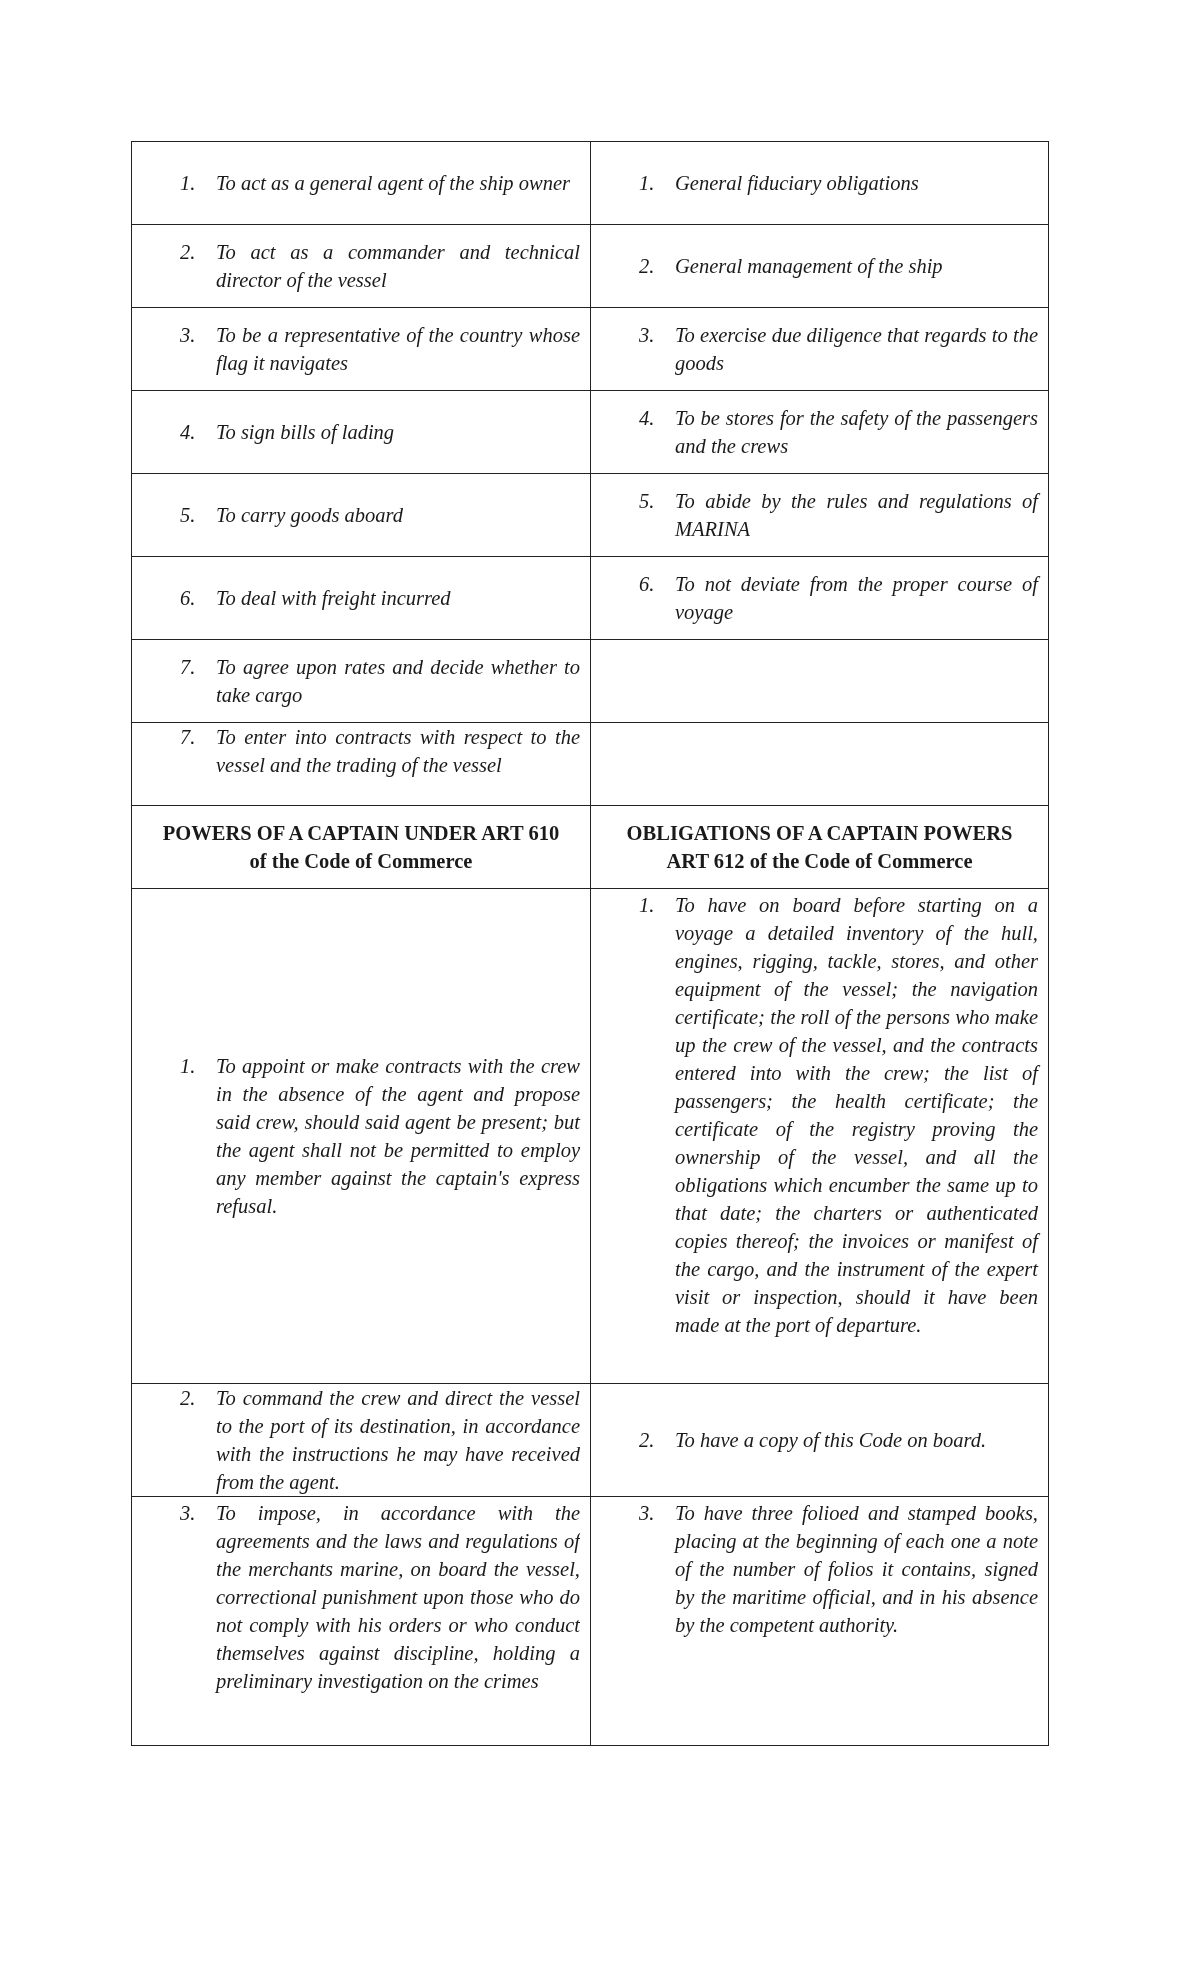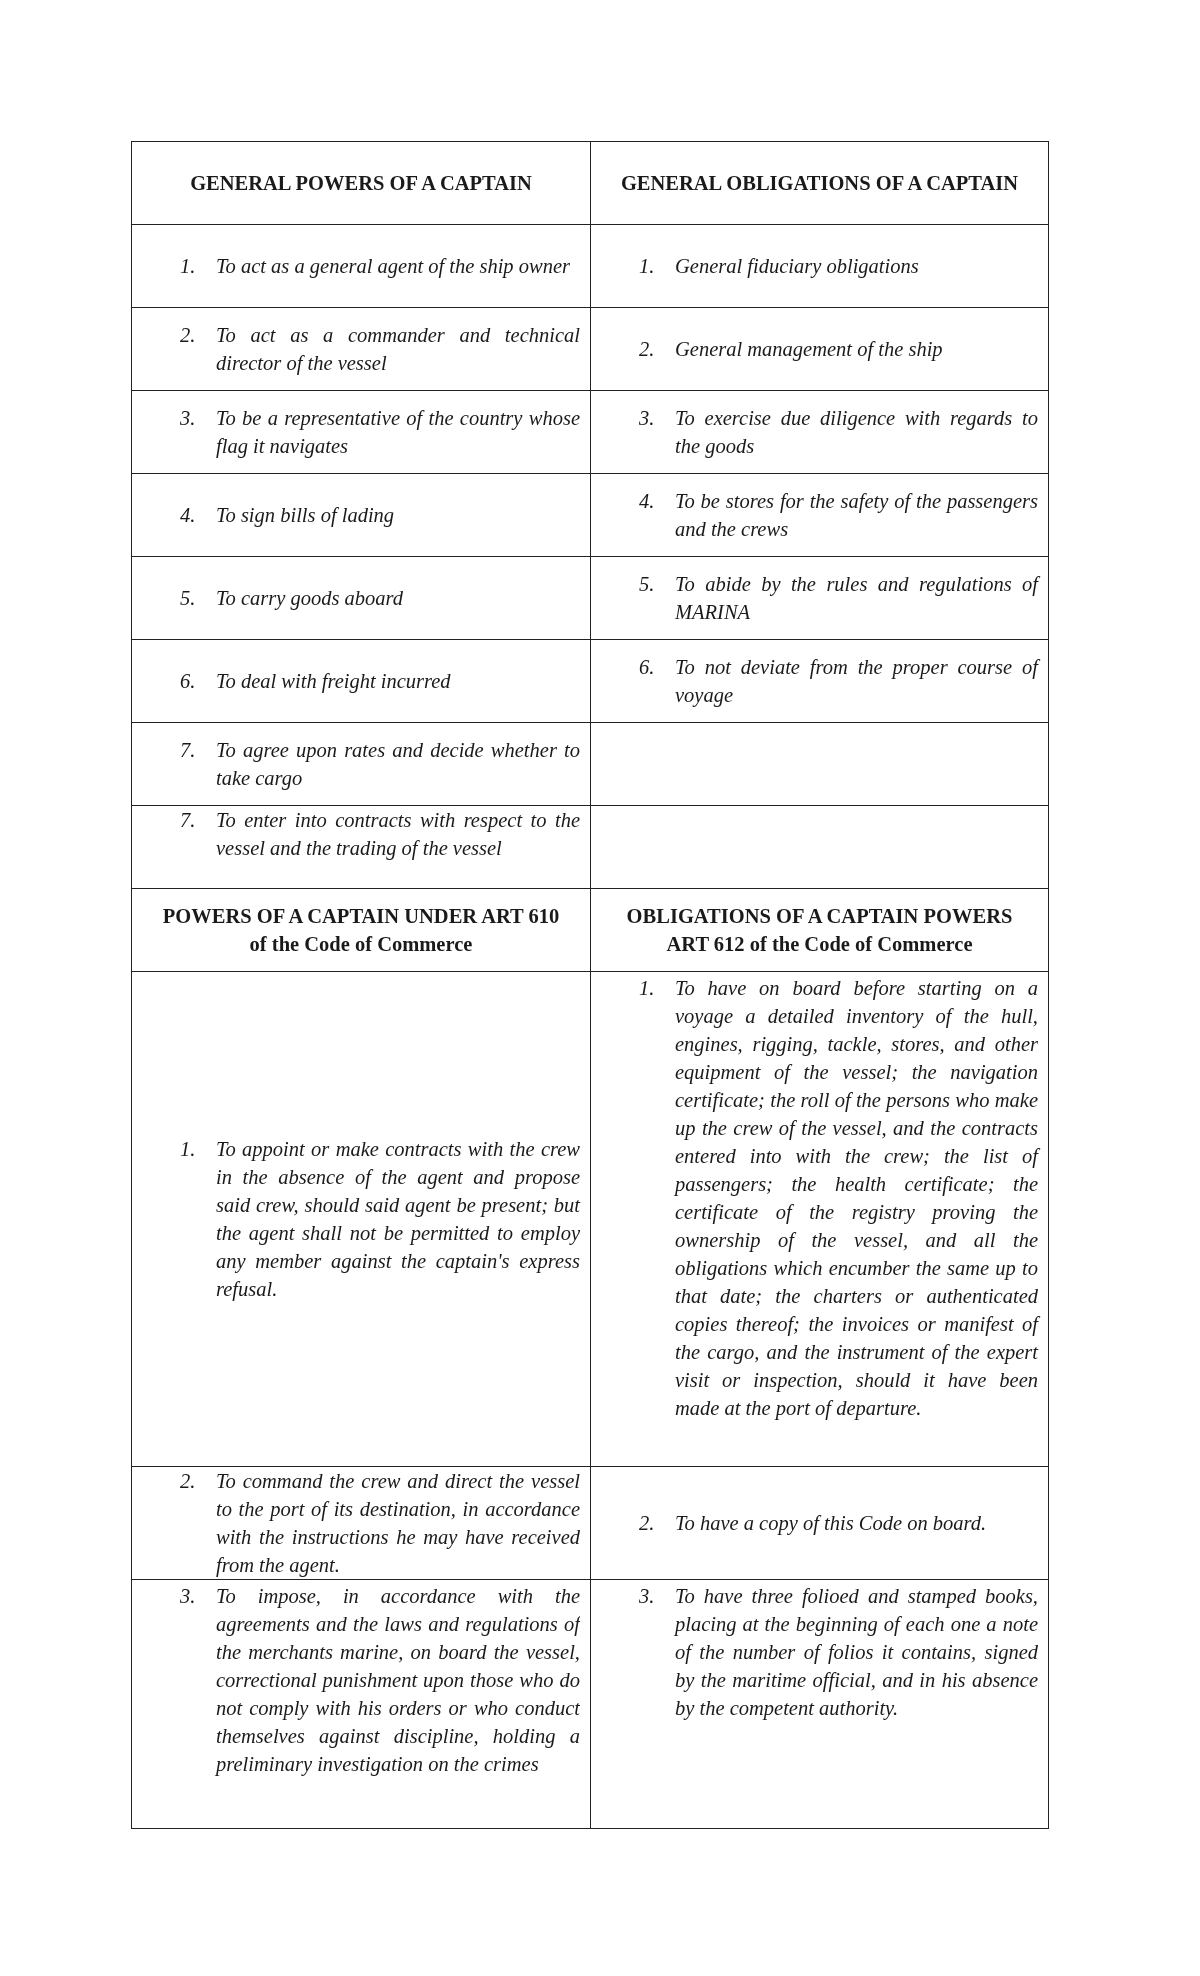--- a/index.html
+++ b/index.html
@@ -32,24 +32,20 @@
   </style>
 </head>
 <body>
 
 <table class="doc-table">
   <colgroup>
       <col class="c1">
       <col class="c2">
     </colgroup>
   <tbody>
-    <tr class="hdr" style="height:83px">
-      <td>GENERAL POWERS OF A CAPTAIN</td>
-      <td>GENERAL OBLIGATIONS OF A CAPTAIN</td>
-    </tr>
 
     <tr class="r83">
       <td>
           <div class="item">
             <span class="num">1.</span>
             <span class="txt">To act as a general agent of the ship owner</span>
           </div>
         </td>
       <td>
           <div class="item">
@@ -75,21 +71,21 @@
     <tr class="r83">
       <td>
           <div class="item">
             <span class="num">3.</span>
             <span class="txt">To be a representative of the country whose flag it navigates</span>
           </div>
         </td>
       <td>
           <div class="item">
             <span class="num">3.</span>
-            <span class="txt">To exercise due diligence with regards to the goods</span>
+            <span class="txt">To exercise due diligence that regards to the goods</span>
           </div>
         </td>
     </tr>
     <tr class="r83">
       <td>
           <div class="item">
             <span class="num">4.</span>
             <span class="txt">To sign bills of lading</span>
           </div>
         </td>

